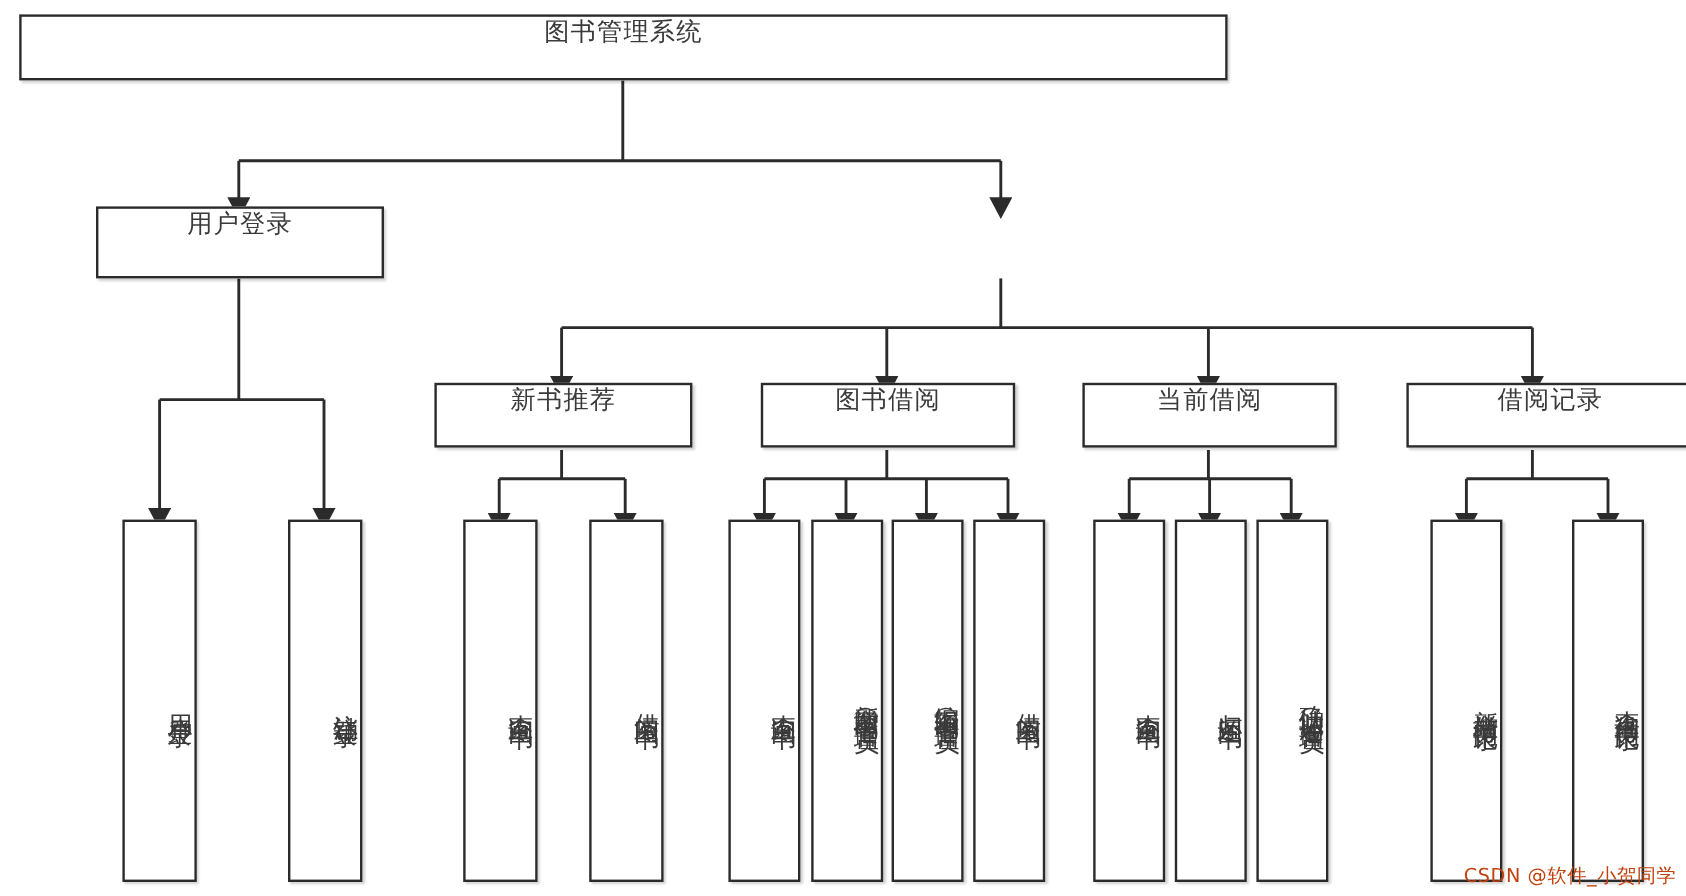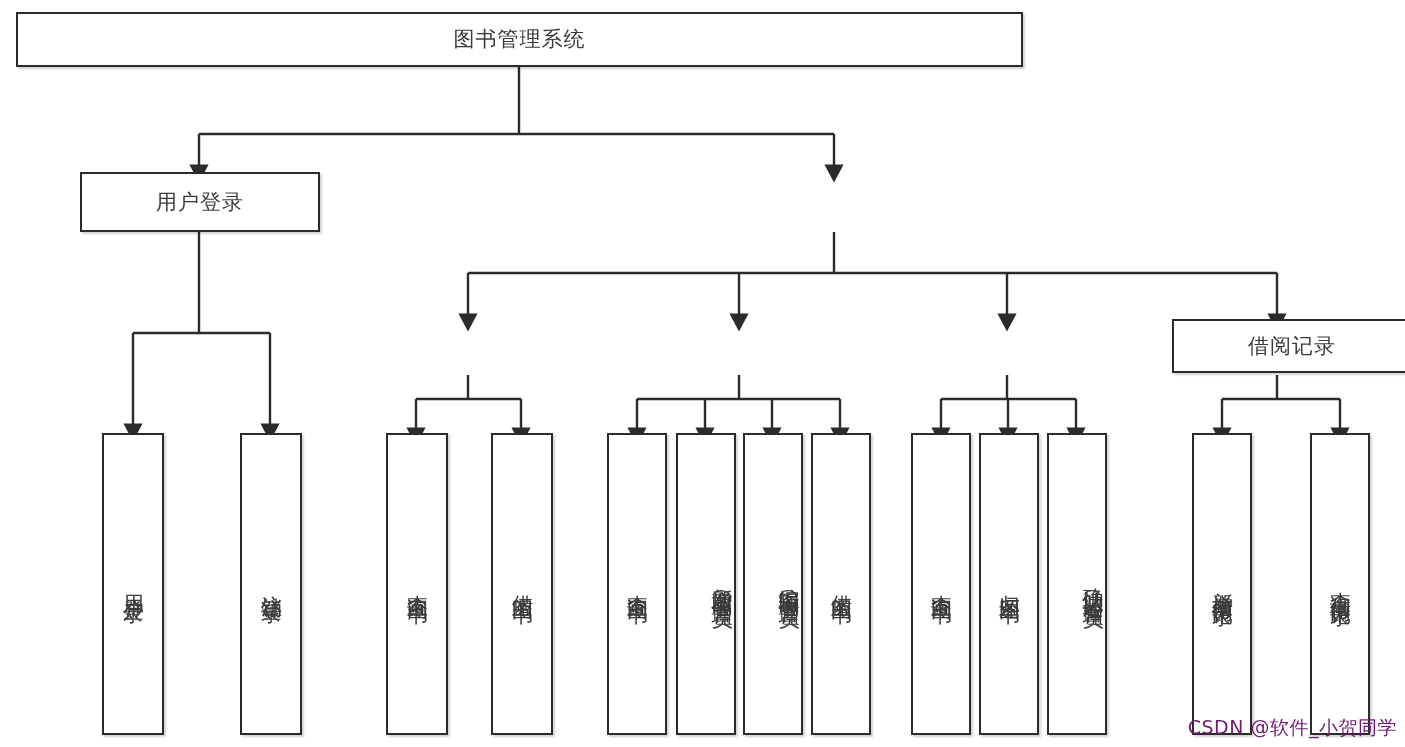--- a/index.html
+++ b/index.html
@@ -26,21 +26,21 @@
     height: 747px;
     pointer-events: none;
   }
   .node {
     position: absolute;
     box-sizing: border-box;
     background: #ffffff;
     border: 2px solid #2b2b2b;
     box-shadow: 2px 2px 2px rgba(0,0,0,0.18);
     display: flex;
-    align-items: center;
+    align-items: flex-start;
     justify-content: center;
     color: #3a3a3a;
     line-height: 1.18;
     text-align: center;
   }
   .node.horiz {
     font-size: 21px;
     letter-spacing: 1px;
   }
   .node.vert {
@@ -58,22 +58,22 @@
     display: block;
     white-space: pre-line;
   }
   .node.vert .node-label {
     white-space: nowrap;
   }
   .watermark {
     position: absolute;
     right: 8px;
     bottom: 6px;
-    font-size: 19px;
-    color: #701a75;
+    font-size: 16px;
+    color: #c2410c;
     letter-spacing: 0.5px;
     white-space: nowrap;
   }
 </style>
 </head>
 <body>
 
 <div id="canvas">
 
   <svg class="edges" viewBox="0 0 1405 747" xmlns="http://www.w3.org/2000/svg">
@@ -127,20 +127,29 @@
   </svg>
 
   <div class="node horiz" style="left:16px; top:12px; width:1007px; height:55px;">
     <span class="node-label">图书管理系统</span>
   </div>
 
   <div class="node horiz" style="left:80px; top:172px; width:240px; height:60px;">
     <span class="node-label">用户登录</span>
   </div>
 
+  <div class="node horiz" style="left:362px; top:319px; width:215px; height:54px;">
+    <span class="node-label">新书推荐</span>
+  </div>
+  <div class="node horiz" style="left:634px; top:319px; width:212px; height:54px;">
+    <span class="node-label">图书借阅</span>
+  </div>
+  <div class="node horiz" style="left:902px; top:319px; width:212px; height:54px;">
+    <span class="node-label">当前借阅</span>
+  </div>
   <div class="node horiz" style="left:1172px; top:319px; width:240px; height:54px;">
     <span class="node-label">借阅记录</span>
   </div>
 
   <div class="node vert" style="left:102px; top:433px; width:62px; height:302px;">
     <span class="node-label">用户登录</span>
   </div>
   <div class="node vert" style="left:240px; top:433px; width:62px; height:302px;">
     <span class="node-label">注销登录</span>
   </div>

